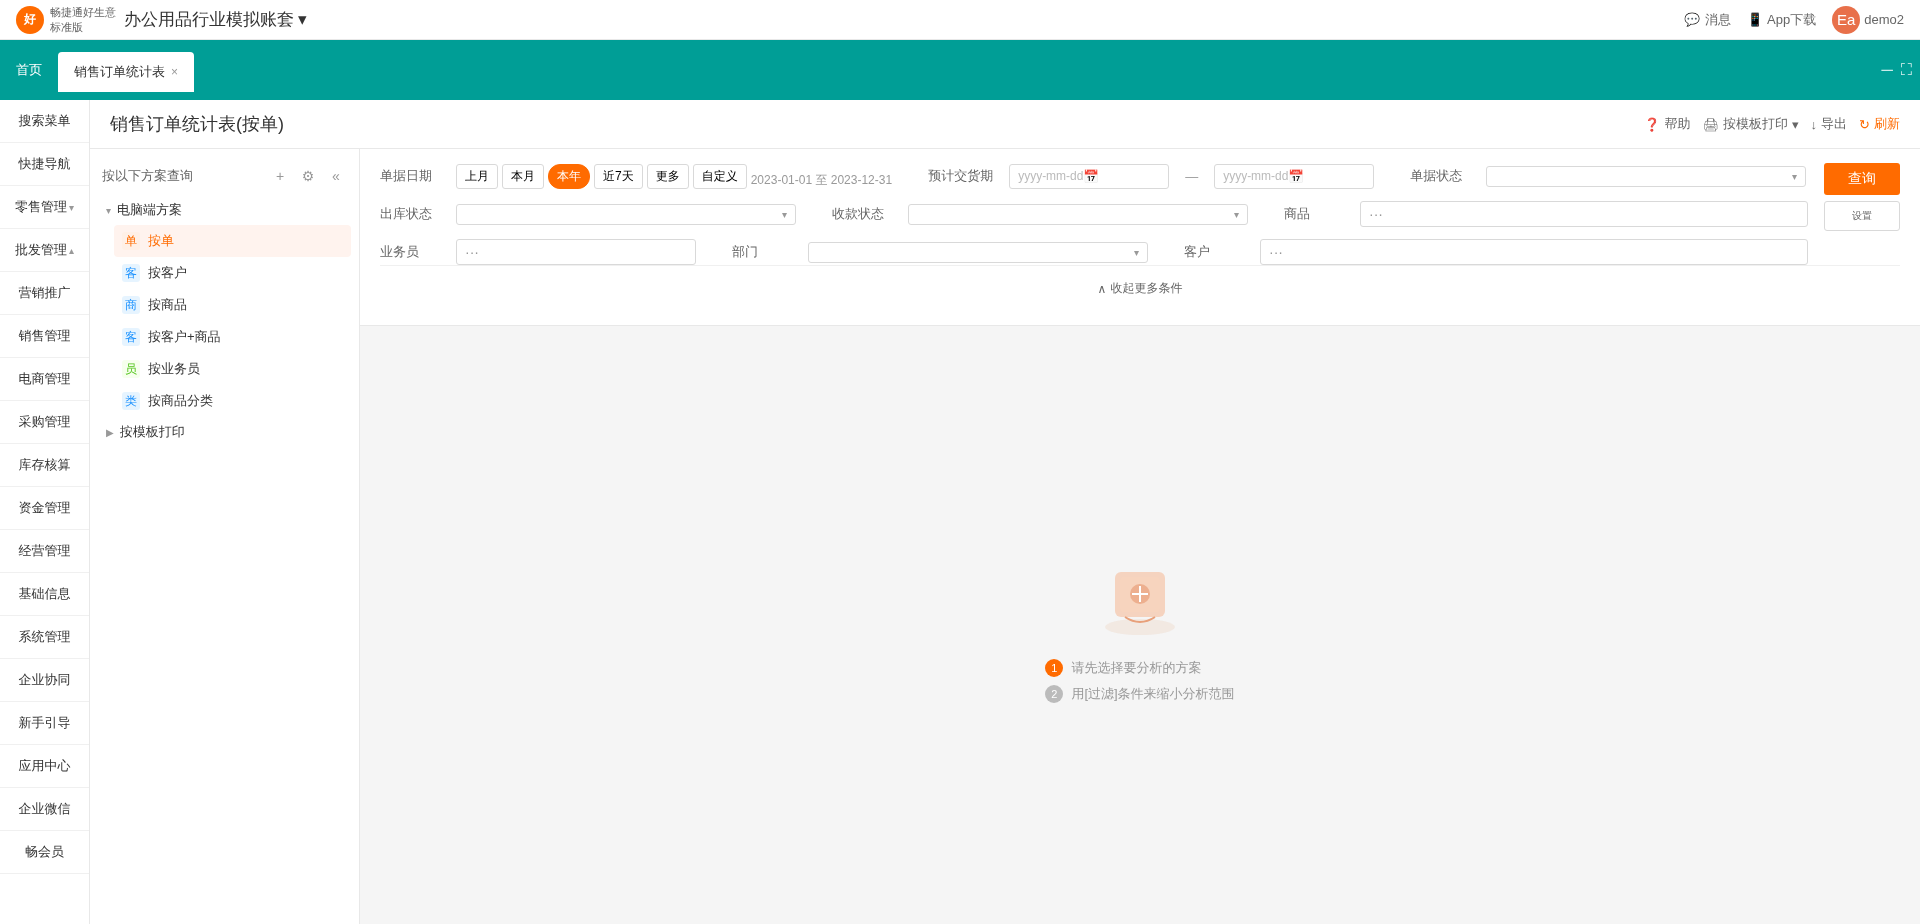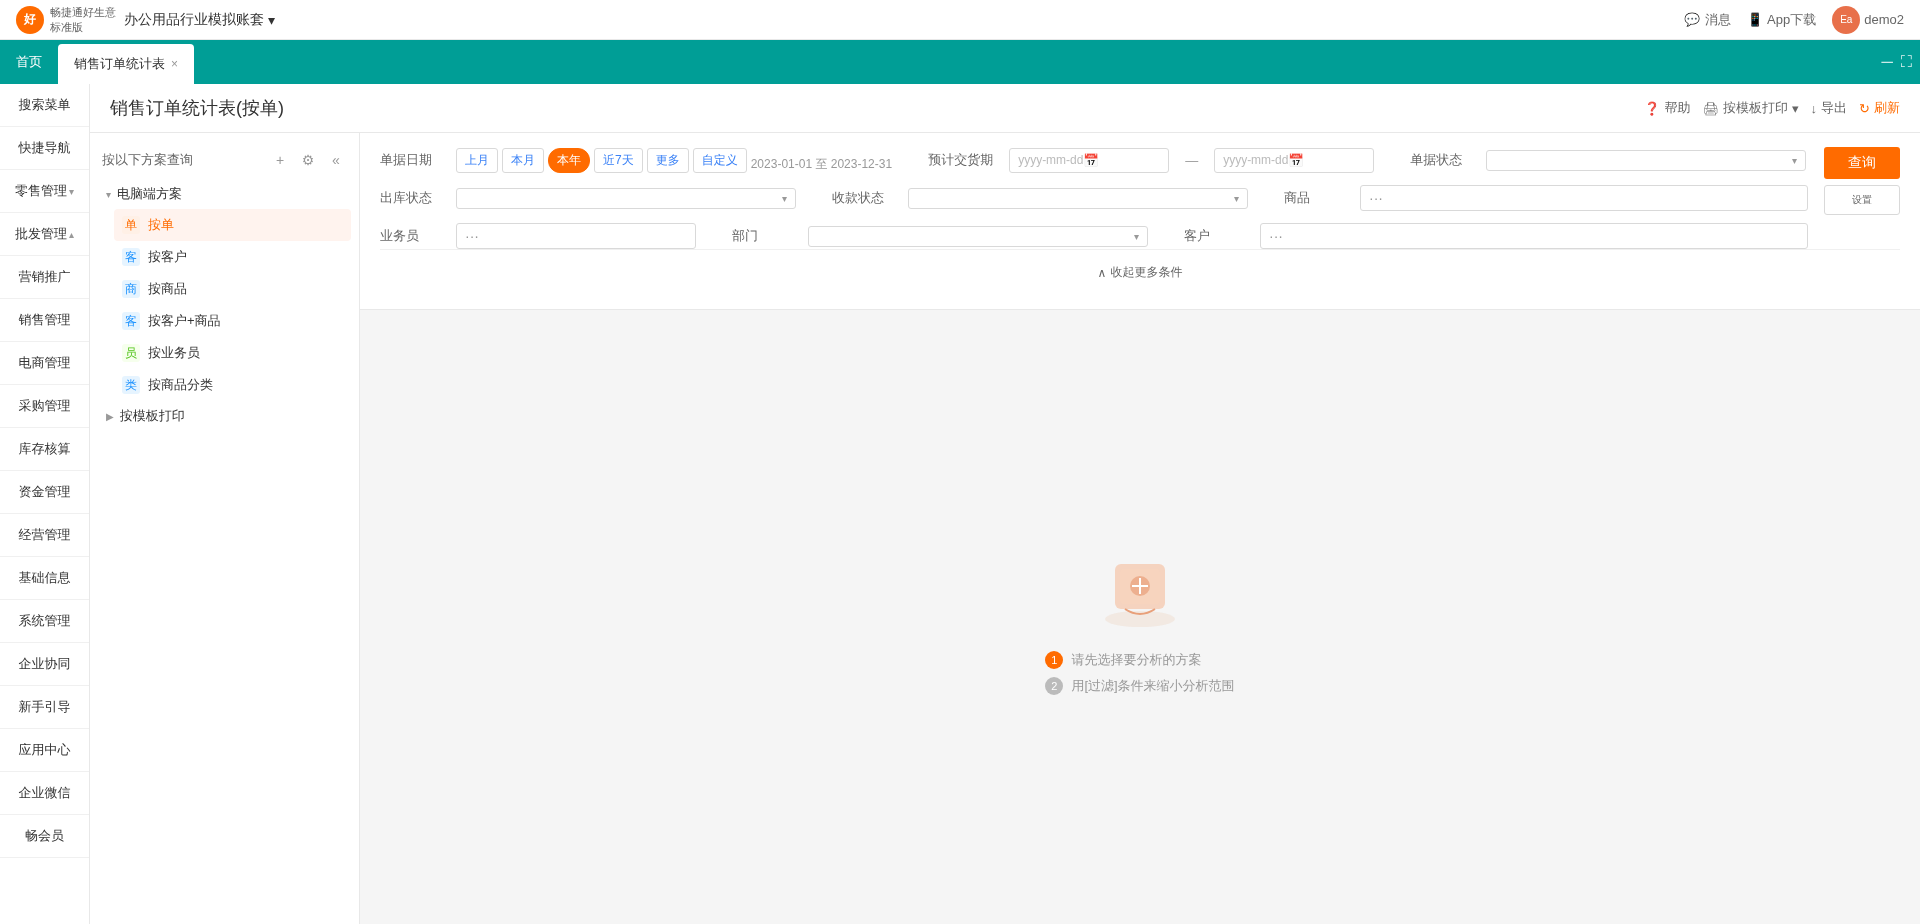--- a/index.html
+++ b/index.html
@@ -4,27 +4,27 @@
   <style>
     * { margin: 0; padding: 0; box-sizing: border-box; }
     body { font-family: 'Microsoft YaHei', Arial, sans-serif; font-size: 13px; background: #f5f5f5; color: #333; width: 1920px; height: 924px; overflow: hidden; display: flex; flex-direction: column; }
 
     
     .top-bar { height: 40px; background: #fff; display: flex; align-items: center; justify-content: space-between; padding: 0 16px; border-bottom: 1px solid #e8e8e8; flex-shrink: 0; }
     .top-bar-left { display: flex; align-items: center; gap: 8px; }
     .logo-area { display: flex; align-items: center; gap: 6px; }
     .logo-icon { width: 28px; height: 28px; background: #ff6b00; border-radius: 50%; display: flex; align-items: center; justify-content: center; color: white; font-size: 12px; font-weight: bold; }
     .logo-text { font-size: 11px; color: #666; line-height: 1.3; }
-    .company-selector { display: flex; align-items: center; gap: 4px; color: #333; font-size: 14px; cursor: pointer; }
+    .company-selector { display: flex; align-items: center; gap: 4px; color: #333; font-size: 17px; cursor: pointer; }
     .top-bar-right { display: flex; align-items: center; gap: 16px; }
     .top-action { display: flex; align-items: center; gap: 4px; color: #666; font-size: 13px; cursor: pointer; }
-    .user-avatar { width: 28px; height: 28px; background: #e8704a; border-radius: 50%; display: flex; align-items: center; justify-content: center; color: white; font-size: 10px; overflow: hidden; }
-
-    
-    .tab-bar { height: 44px; background: #009e96; display: flex; align-items: center; padding: 0 0; flex-shrink: 0; }
+    .user-avatar { width: 28px; height: 28px; background: #e8704a; border-radius: 50%; display: flex; align-items: center; justify-content: center; color: white; font-size: 15px; overflow: hidden; }
+
+    
+    .tab-bar { height: 60px; background: #009e96; display: flex; align-items: center; padding: 0 0; flex-shrink: 0; }
     .tab-item { height: 44px; display: flex; align-items: center; padding: 0 16px; cursor: pointer; color: rgba(255,255,255,0.85); font-size: 13px; gap: 6px; }
     .tab-item.home { color: white; }
     .tab-item.active { background: white; color: #333; border-radius: 4px 4px 0 0; margin-top: 4px; height: 40px; }
     .tab-close { font-size: 12px; color: #999; cursor: pointer; }
     .tab-bar-right { margin-left: auto; display: flex; align-items: center; gap: 8px; padding-right: 8px; }
     .tab-bar-btn { color: rgba(255,255,255,0.85); cursor: pointer; font-size: 16px; }
 
     
     .main-layout { display: flex; flex: 1; overflow: hidden; }
 
@@ -67,21 +67,21 @@
 
     
     .right-panel { flex: 1; display: flex; flex-direction: column; overflow: hidden; background: #f5f5f5; }
 
     
     .filter-area { background: white; padding: 14px 20px; border-bottom: 1px solid #e8e8e8; flex-shrink: 0; }
     .filter-row { display: flex; align-items: center; gap: 16px; margin-bottom: 12px; }
     .filter-row:last-child { margin-bottom: 0; }
     .filter-label { color: #666; font-size: 13px; white-space: nowrap; min-width: 60px; }
     .date-group { display: flex; align-items: center; gap: 4px; }
-    .date-btn { padding: 3px 8px; border: 1px solid #d9d9d9; border-radius: 3px; cursor: pointer; font-size: 12px; color: #3b82f6; background: white; }
+    .date-btn { padding: 3px 8px; border: 1px solid #d9d9d9; border-radius: 3px; cursor: pointer; font-size: 12px; color: #000000; background: white; }
     .date-btn.active { background: #ff6b00; border-color: #ff6b00; color: white; border-radius: 12px; }
     .date-range-text { font-size: 12px; color: #999; margin-top: 9px; }
     .filter-input { border: 1px solid #d9d9d9; border-radius: 3px; padding: 4px 8px; font-size: 12px; color: #999; min-width: 160px; display: flex; align-items: center; cursor: pointer; background: white; }
     .filter-select { border: 1px solid #d9d9d9; border-radius: 3px; padding: 4px 8px; font-size: 12px; color: #333; min-width: 200px; display: flex; align-items: center; justify-content: space-between; cursor: pointer; background: white; }
     .filter-select-wide { min-width: 320px; }
     .select-arrow { color: #999; font-size: 10px; }
     .filter-dash { color: #999; }
     .filter-dots { color: #999; cursor: pointer; font-size: 14px; }
     .date-icon { color: #ff6b00; font-size: 13px; cursor: pointer; }
     .collapse-btn { display: flex; align-items: center; justify-content: center; gap: 4px; color: #666; font-size: 12px; cursor: pointer; padding: 8px 0; }

